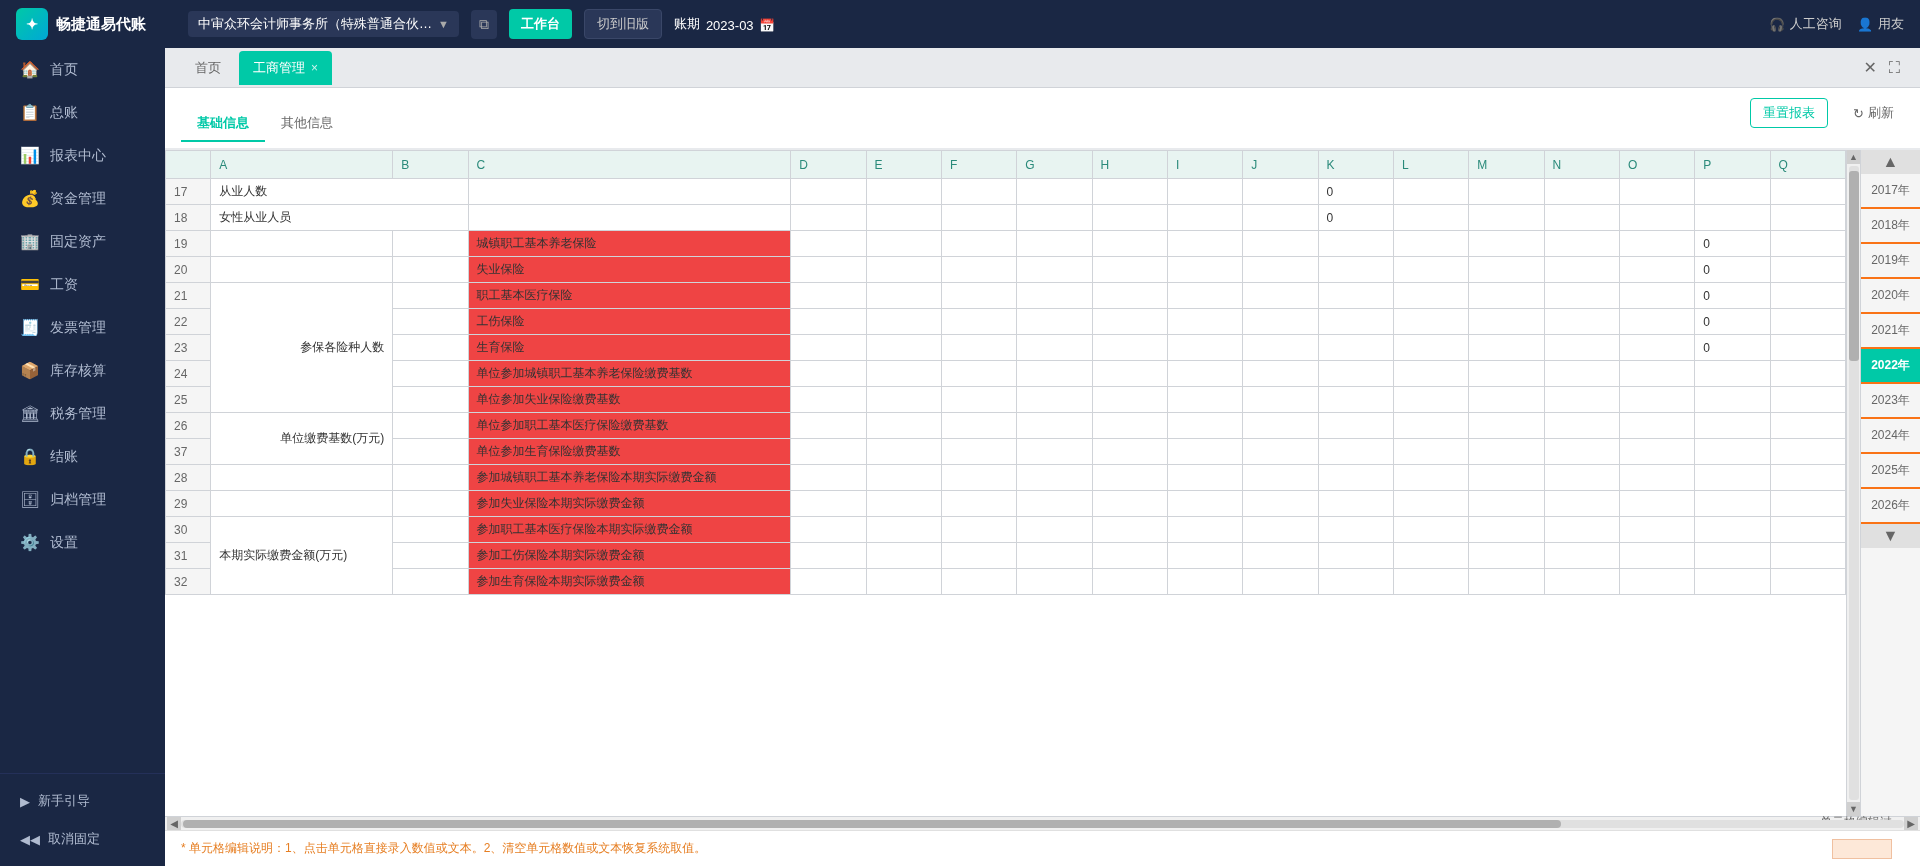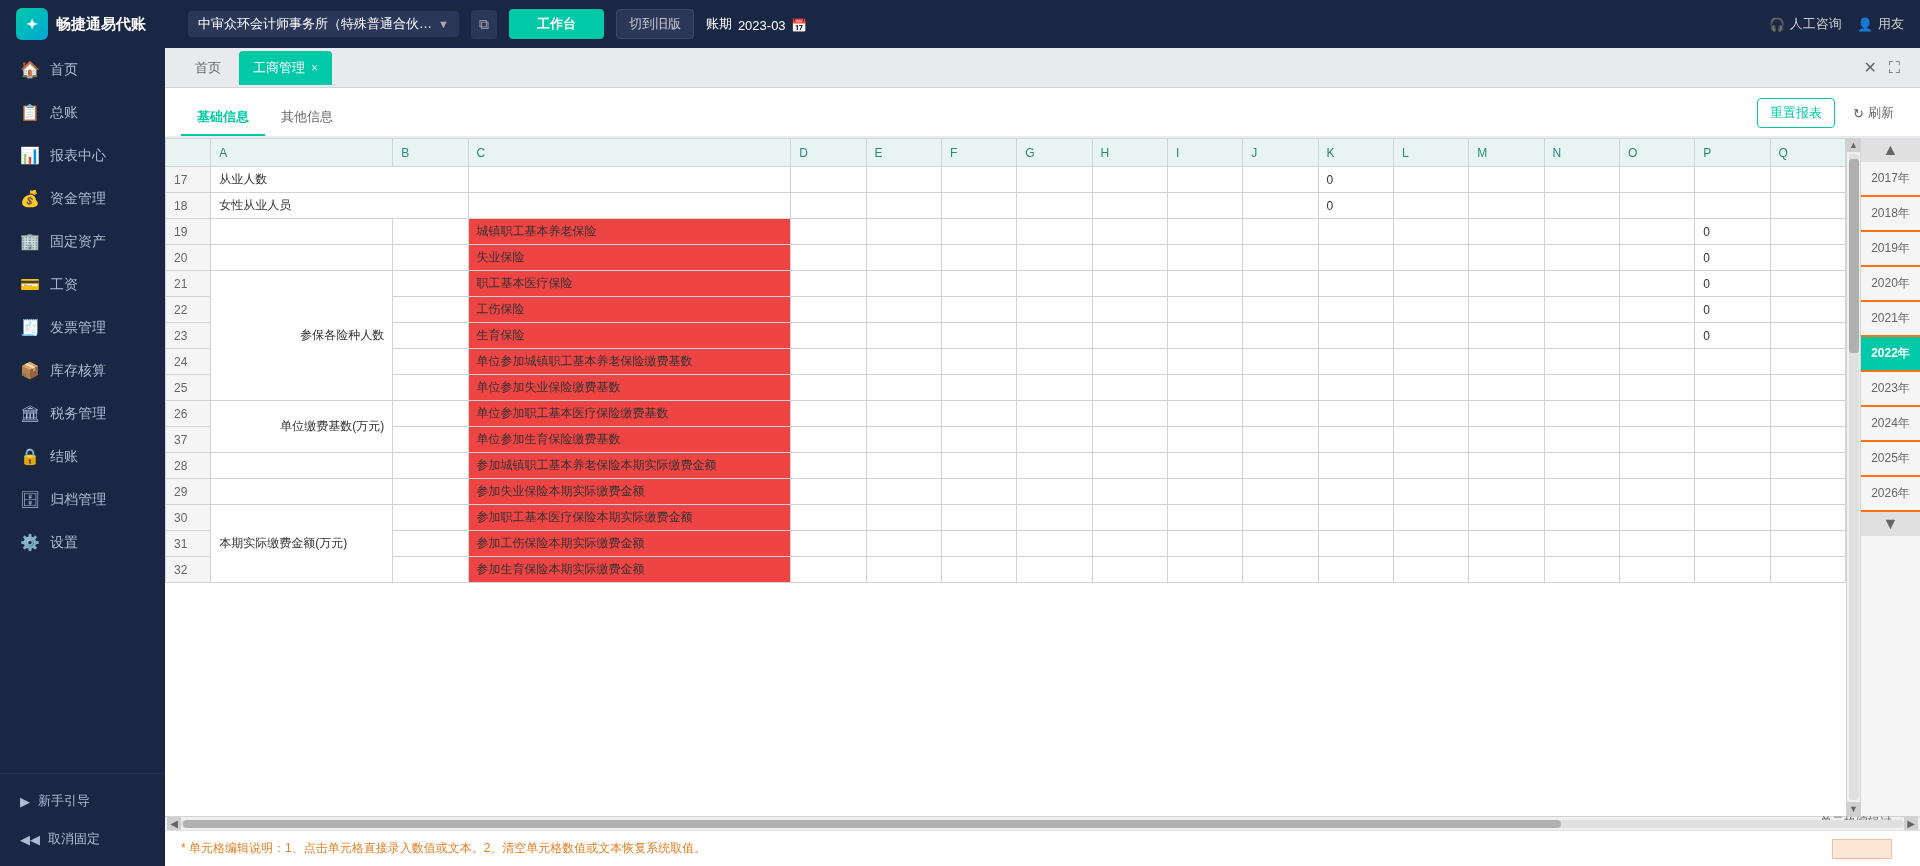--- a/index.html
+++ b/index.html
@@ -52,21 +52,21 @@
       border-radius: 4px;
       padding: 6px 8px;
       color: #aaa;
       cursor: pointer;
       font-size: 14px;
     }
     .workbench-btn {
       background: #00c9a7;
       border: none;
       border-radius: 4px;
-      padding: 6px 28px;
+      padding: 6px 12px;
       color: white;
       cursor: pointer;
       font-size: 13px;
       font-weight: bold;
     }
     .old-version-btn {
       background: #2a3758;
       border: 1px solid #3a4768;
       border-radius: 4px;
       padding: 5px 12px;
@@ -215,22 +215,22 @@
     }
     .sub-tab.active {
       color: #00c9a7;
       border-bottom-color: #00c9a7;
       font-weight: bold;
     }
     .sub-tab-actions {
       margin-left: auto;
       display: flex;
       align-items: center;
-      gap: 8px;
-      padding-bottom: 8px;
+      gap: 15px;
+      padding-bottom: 20px;
     }
     .reset-btn {
       border: 1px solid #00c9a7;
       background: white;
       color: #00c9a7;
       padding: 5px 12px;
       border-radius: 4px;
       cursor: pointer;
       font-size: 13px;
     }

